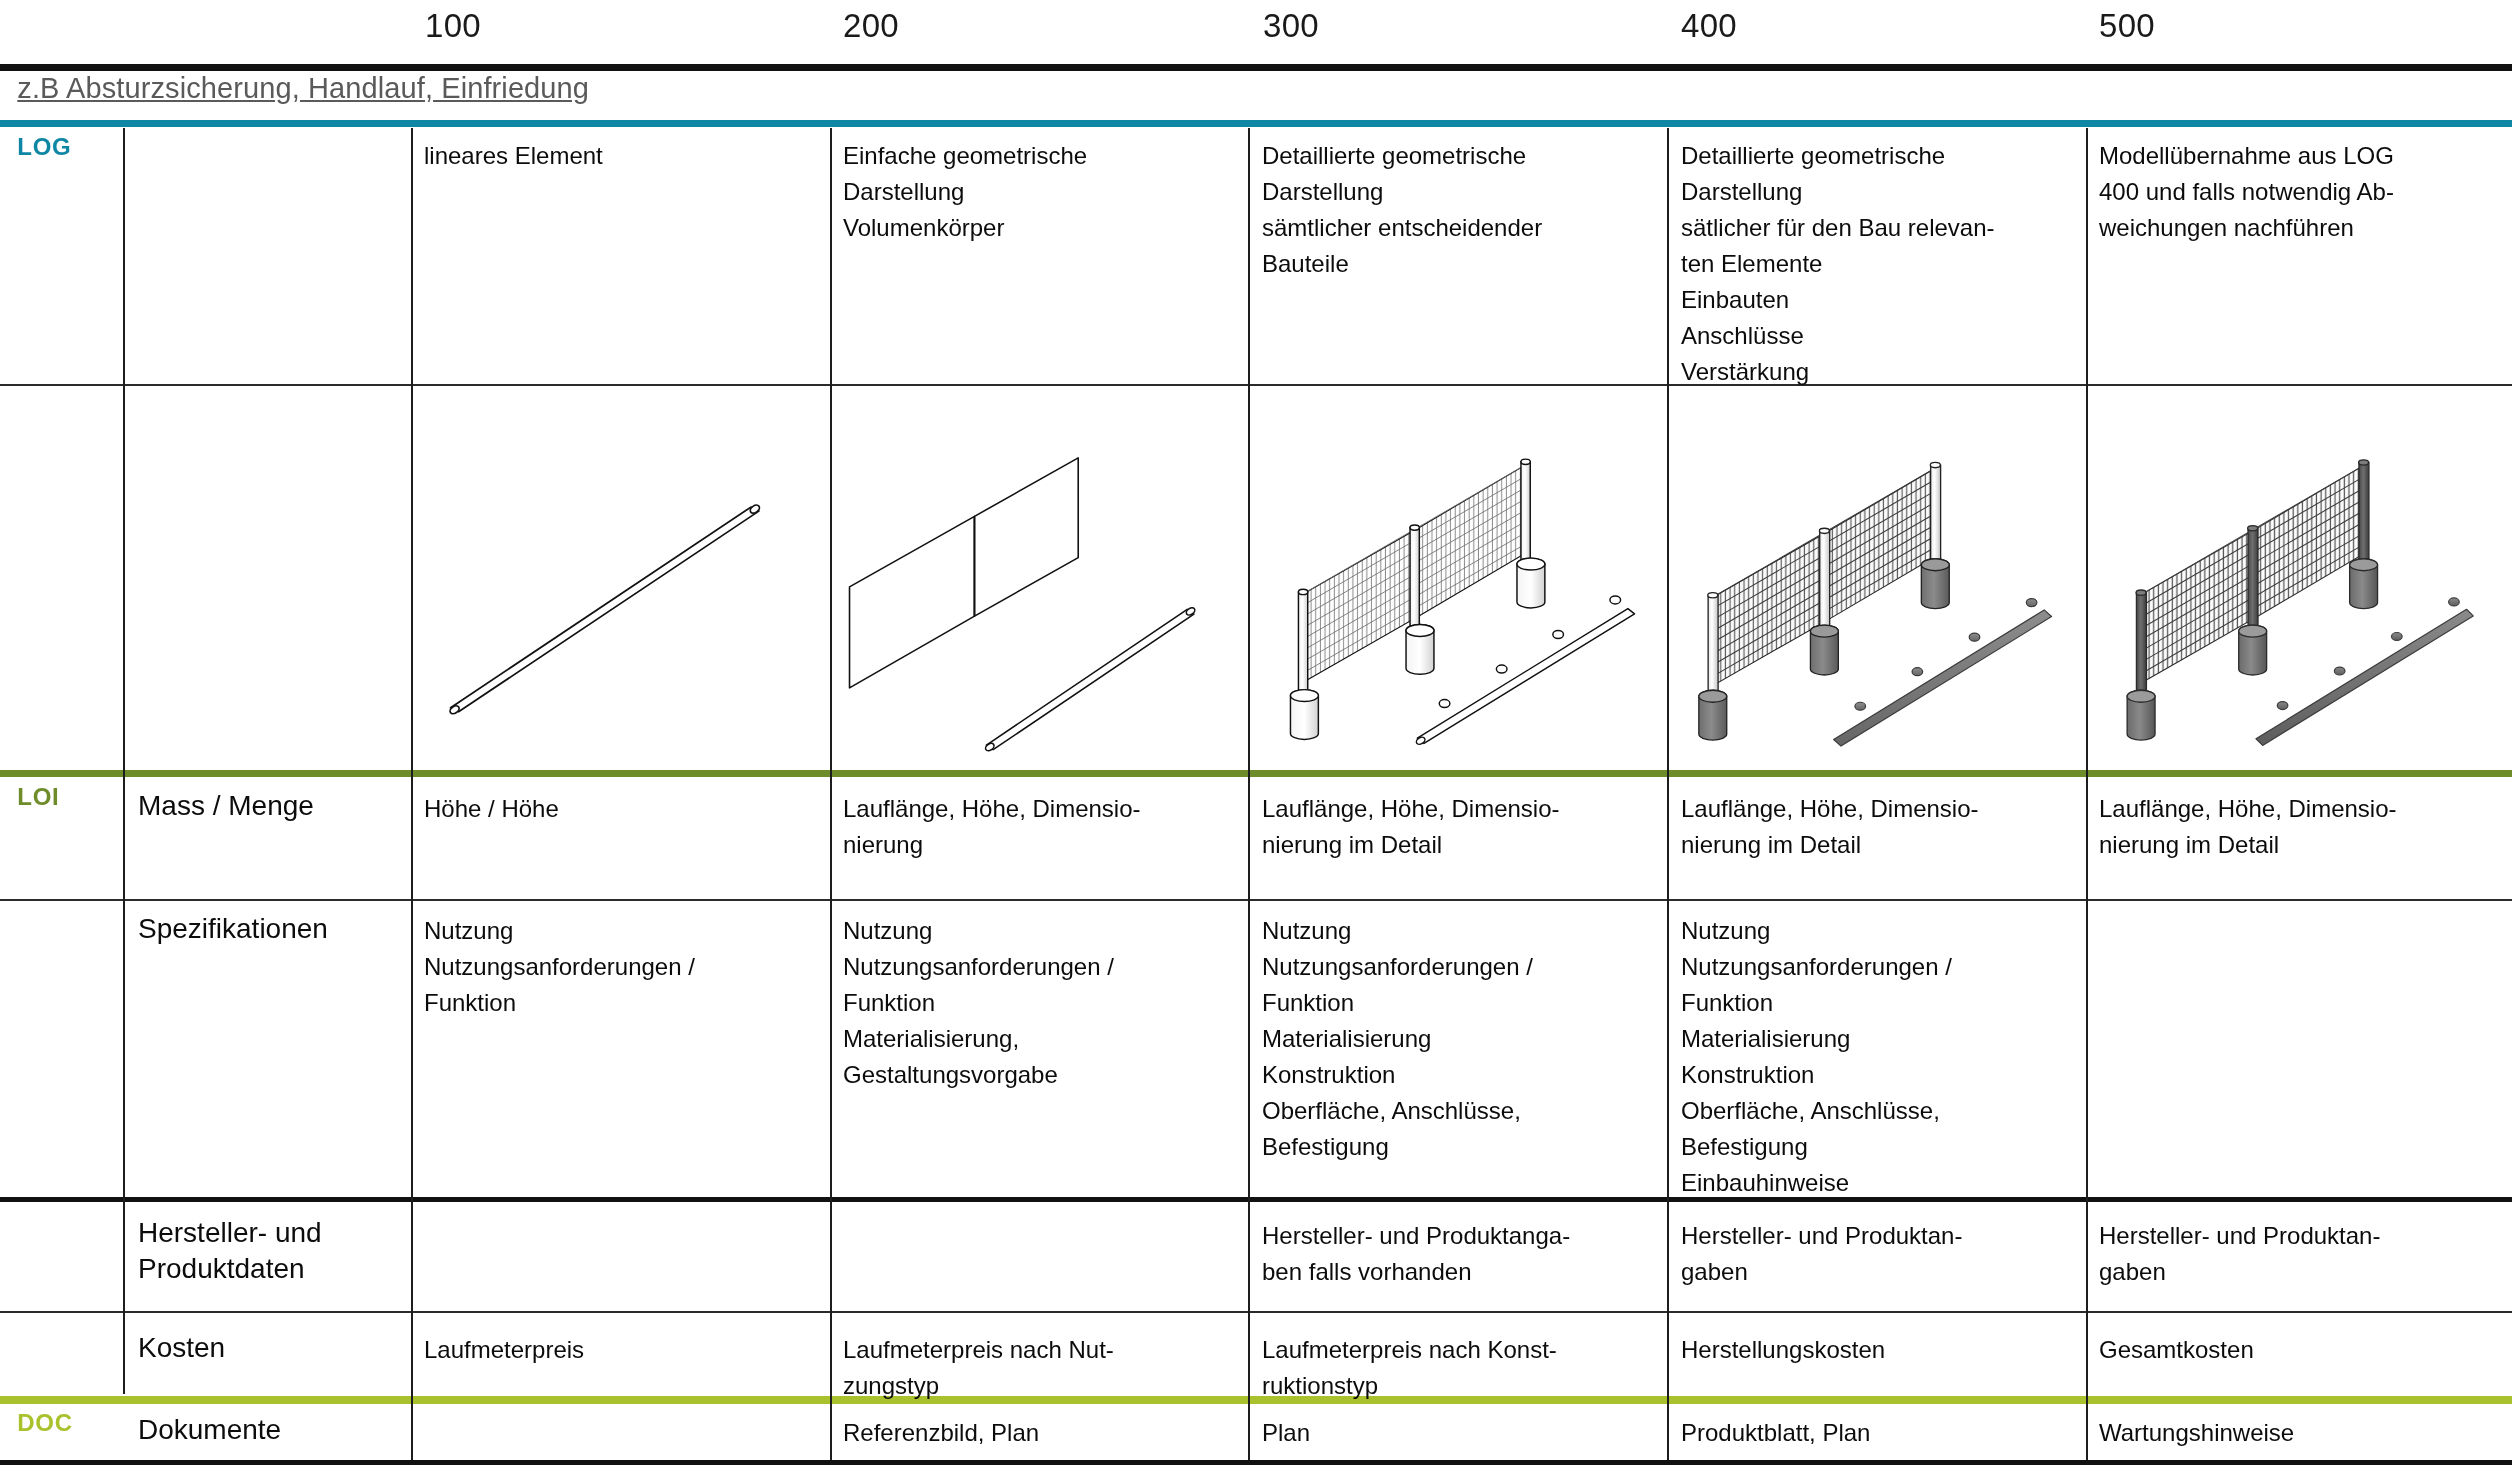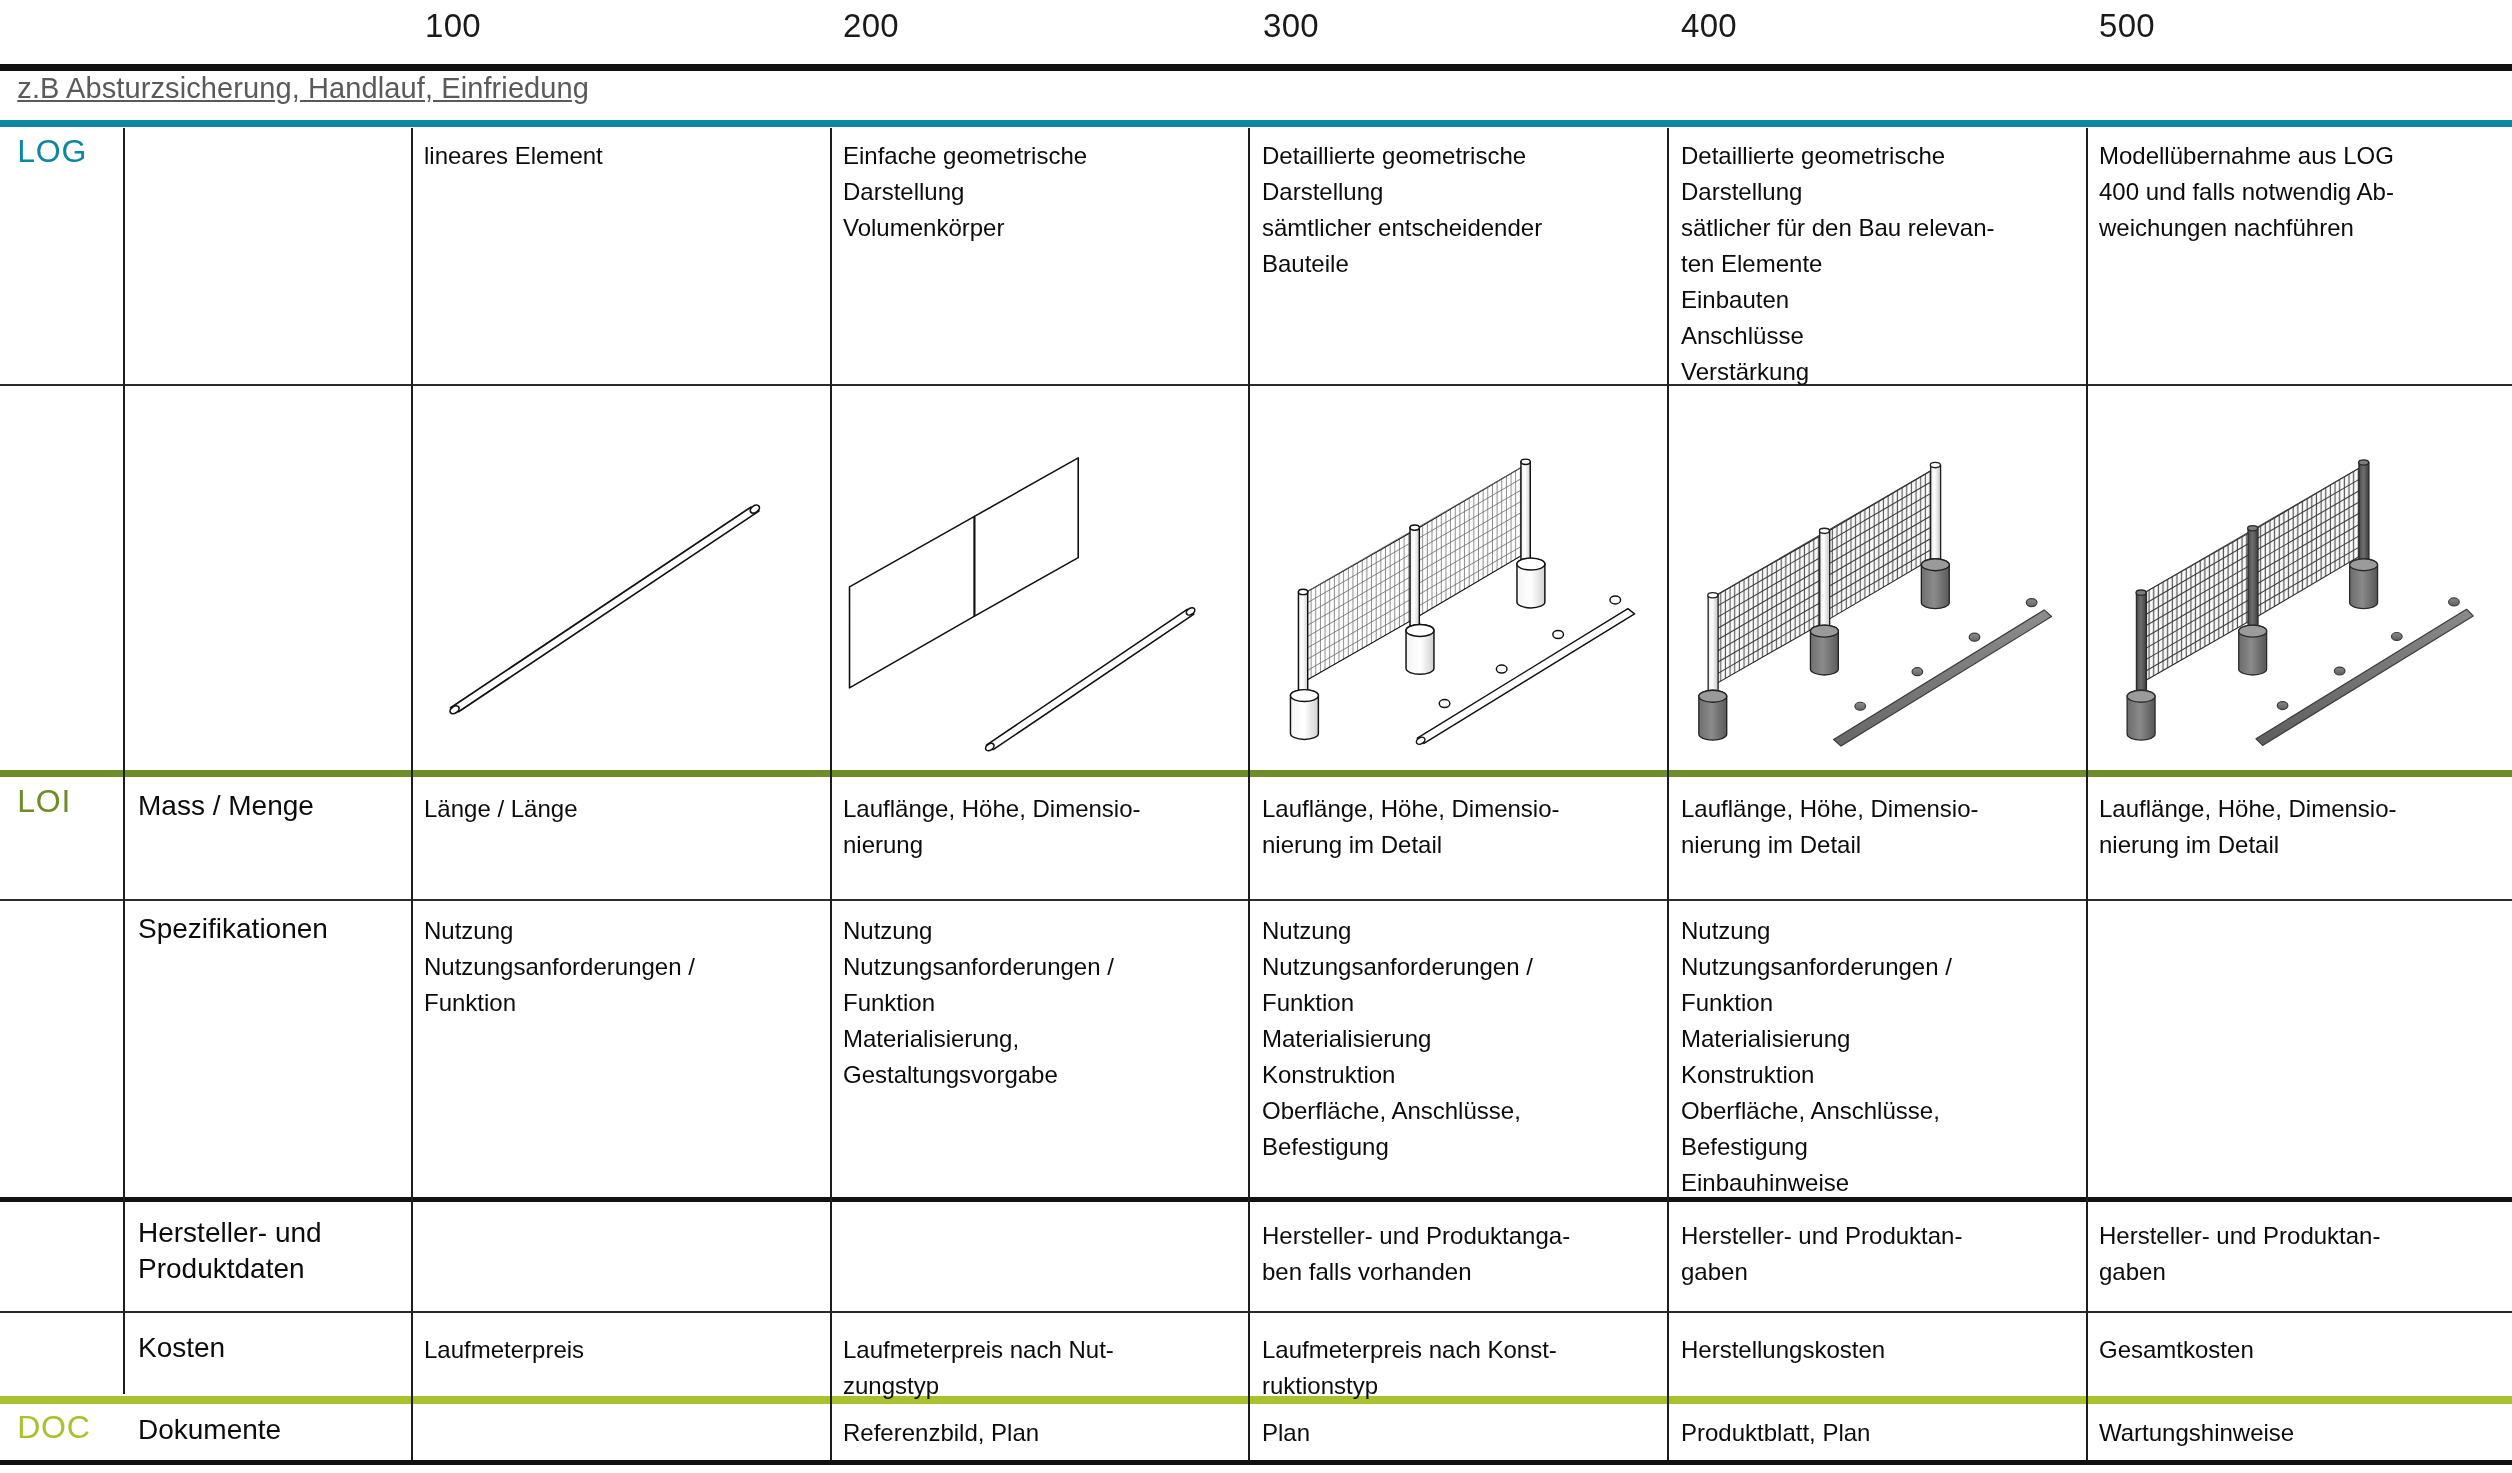--- a/index.html
+++ b/index.html
@@ -25,21 +25,21 @@
   .hr-teal{height:7.3px;background:#0e87a5;}
   .hr-olive{height:7.3px;background:#6f8c2a;}
   .hr-doc{height:8px;background:#a9c12c;}
 
   
   .vr{position:absolute;width:2px;background:#1d1d1d;}
 
   
   .cell{position:absolute;font-size:24px;line-height:36px;color:#0c0c0c;white-space:pre-line;}
   .cell.rowlabel{font-size:28px;line-height:36px;}
-  .grouplabel{position:absolute;font-size:32px;font-weight:normal;letter-spacing:0.7px;}
+  .grouplabel{position:absolute;font-size:24px;font-weight:bold;letter-spacing:0.7px;}
   .g-log{color:#0e87a5;}
   .g-loi{color:#6f8c2a;}
   .g-doc{color:#a9c12c;}
   .scopeline{position:absolute;font-size:29px;color:#5a5a5a;letter-spacing:0.1px;text-decoration:underline;}
 
   
   .ill{position:absolute;}
   svg{display:block;overflow:visible;}
 </style>
 </head>
@@ -321,21 +321,21 @@
         <ellipse cx="273" cy="451" rx="8" ry="6"></ellipse>
         <ellipse cx="359" cy="399" rx="8" ry="6"></ellipse>
         <ellipse cx="445" cy="347" rx="8" ry="6"></ellipse>
         <ellipse cx="531" cy="295" rx="8" ry="6"></ellipse>
         <path d="M 233 501 L 550 306 L 560 316 L 243 511 Z"></path>
       </g>
     </svg>
   </div>
 
   <div class="cell rowlabel" style="left:138px;top:788px;width:259px">Mass / Menge</div>
-  <div class="cell" style="left:424px;top:791px;width:392px">Länge / Länge</div>
+  <div class="cell" style="left:424px;top:791px;width:392px">Höhe / Höhe</div>
   <div class="cell" style="left:843px;top:791px;width:396px">Lauflänge, Höhe, Dimensio-
 nierung</div>
   <div class="cell" style="left:1262px;top:791px;width:399px">Lauflänge, Höhe, Dimensio-
 nierung im Detail</div>
   <div class="cell" style="left:1681px;top:791px;width:399px">Lauflänge, Höhe, Dimensio-
 nierung im Detail</div>
   <div class="cell" style="left:2099px;top:791px;width:399px">Lauflänge, Höhe, Dimensio-
 nierung im Detail</div>
 
   <div class="cell rowlabel" style="left:138px;top:911px;width:266px">Spezifikationen</div>

